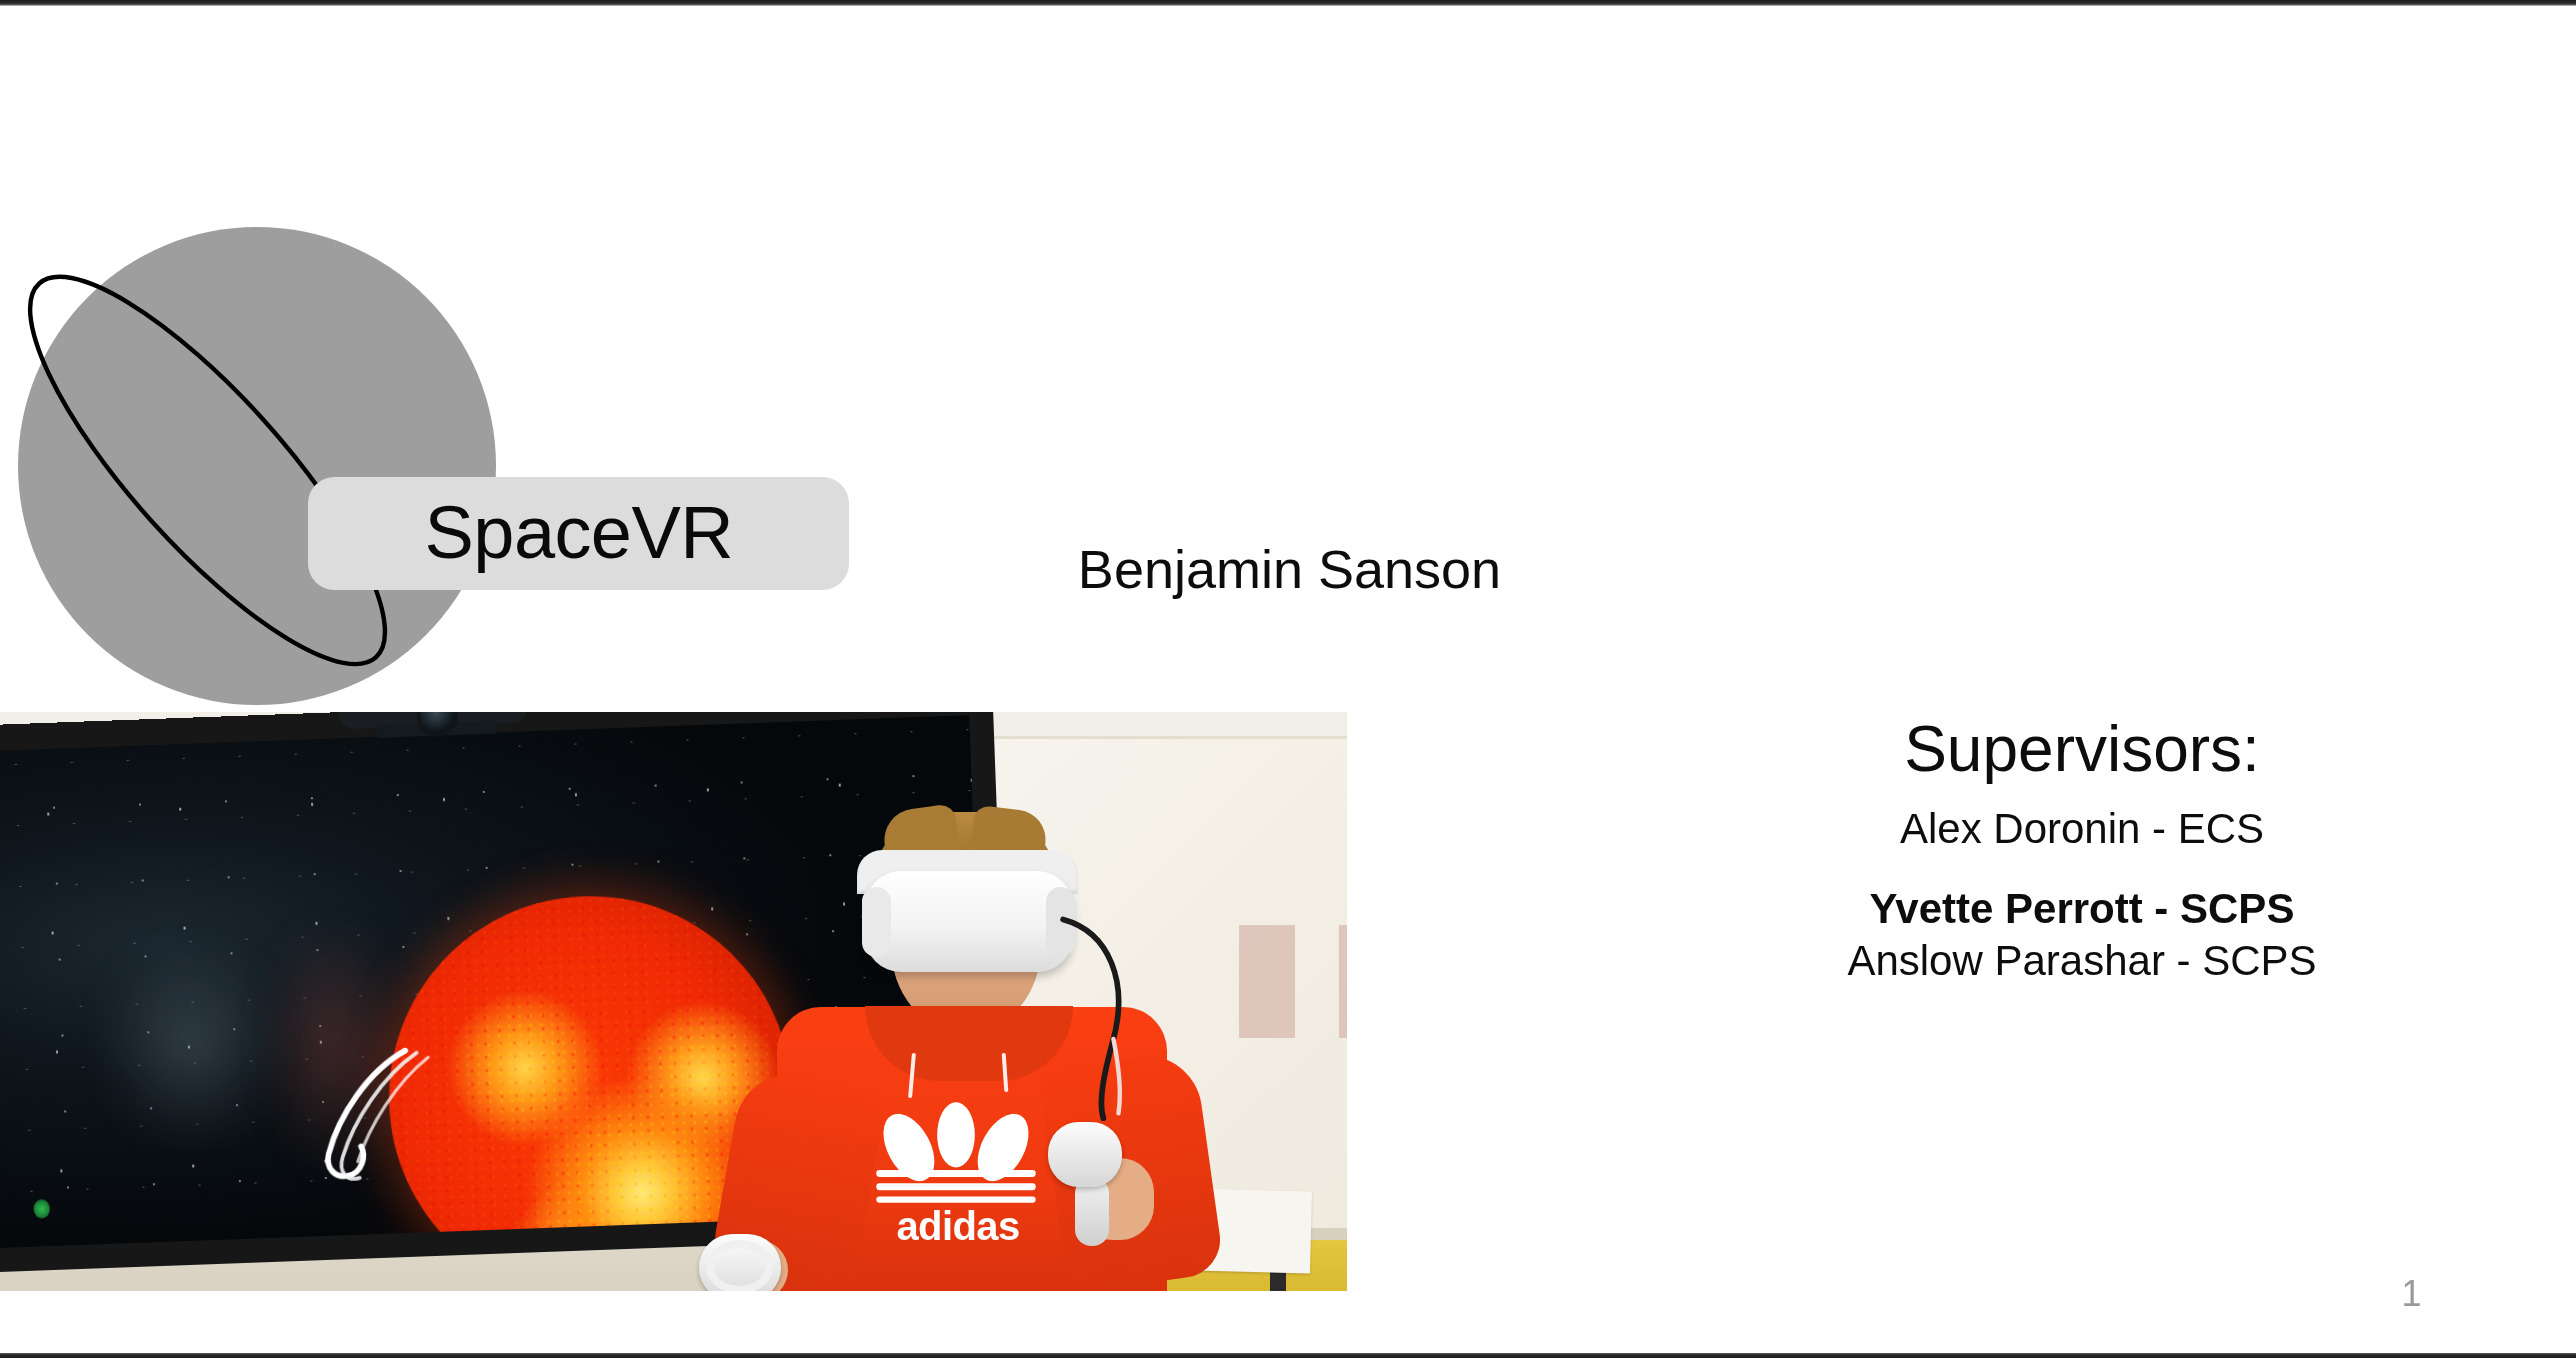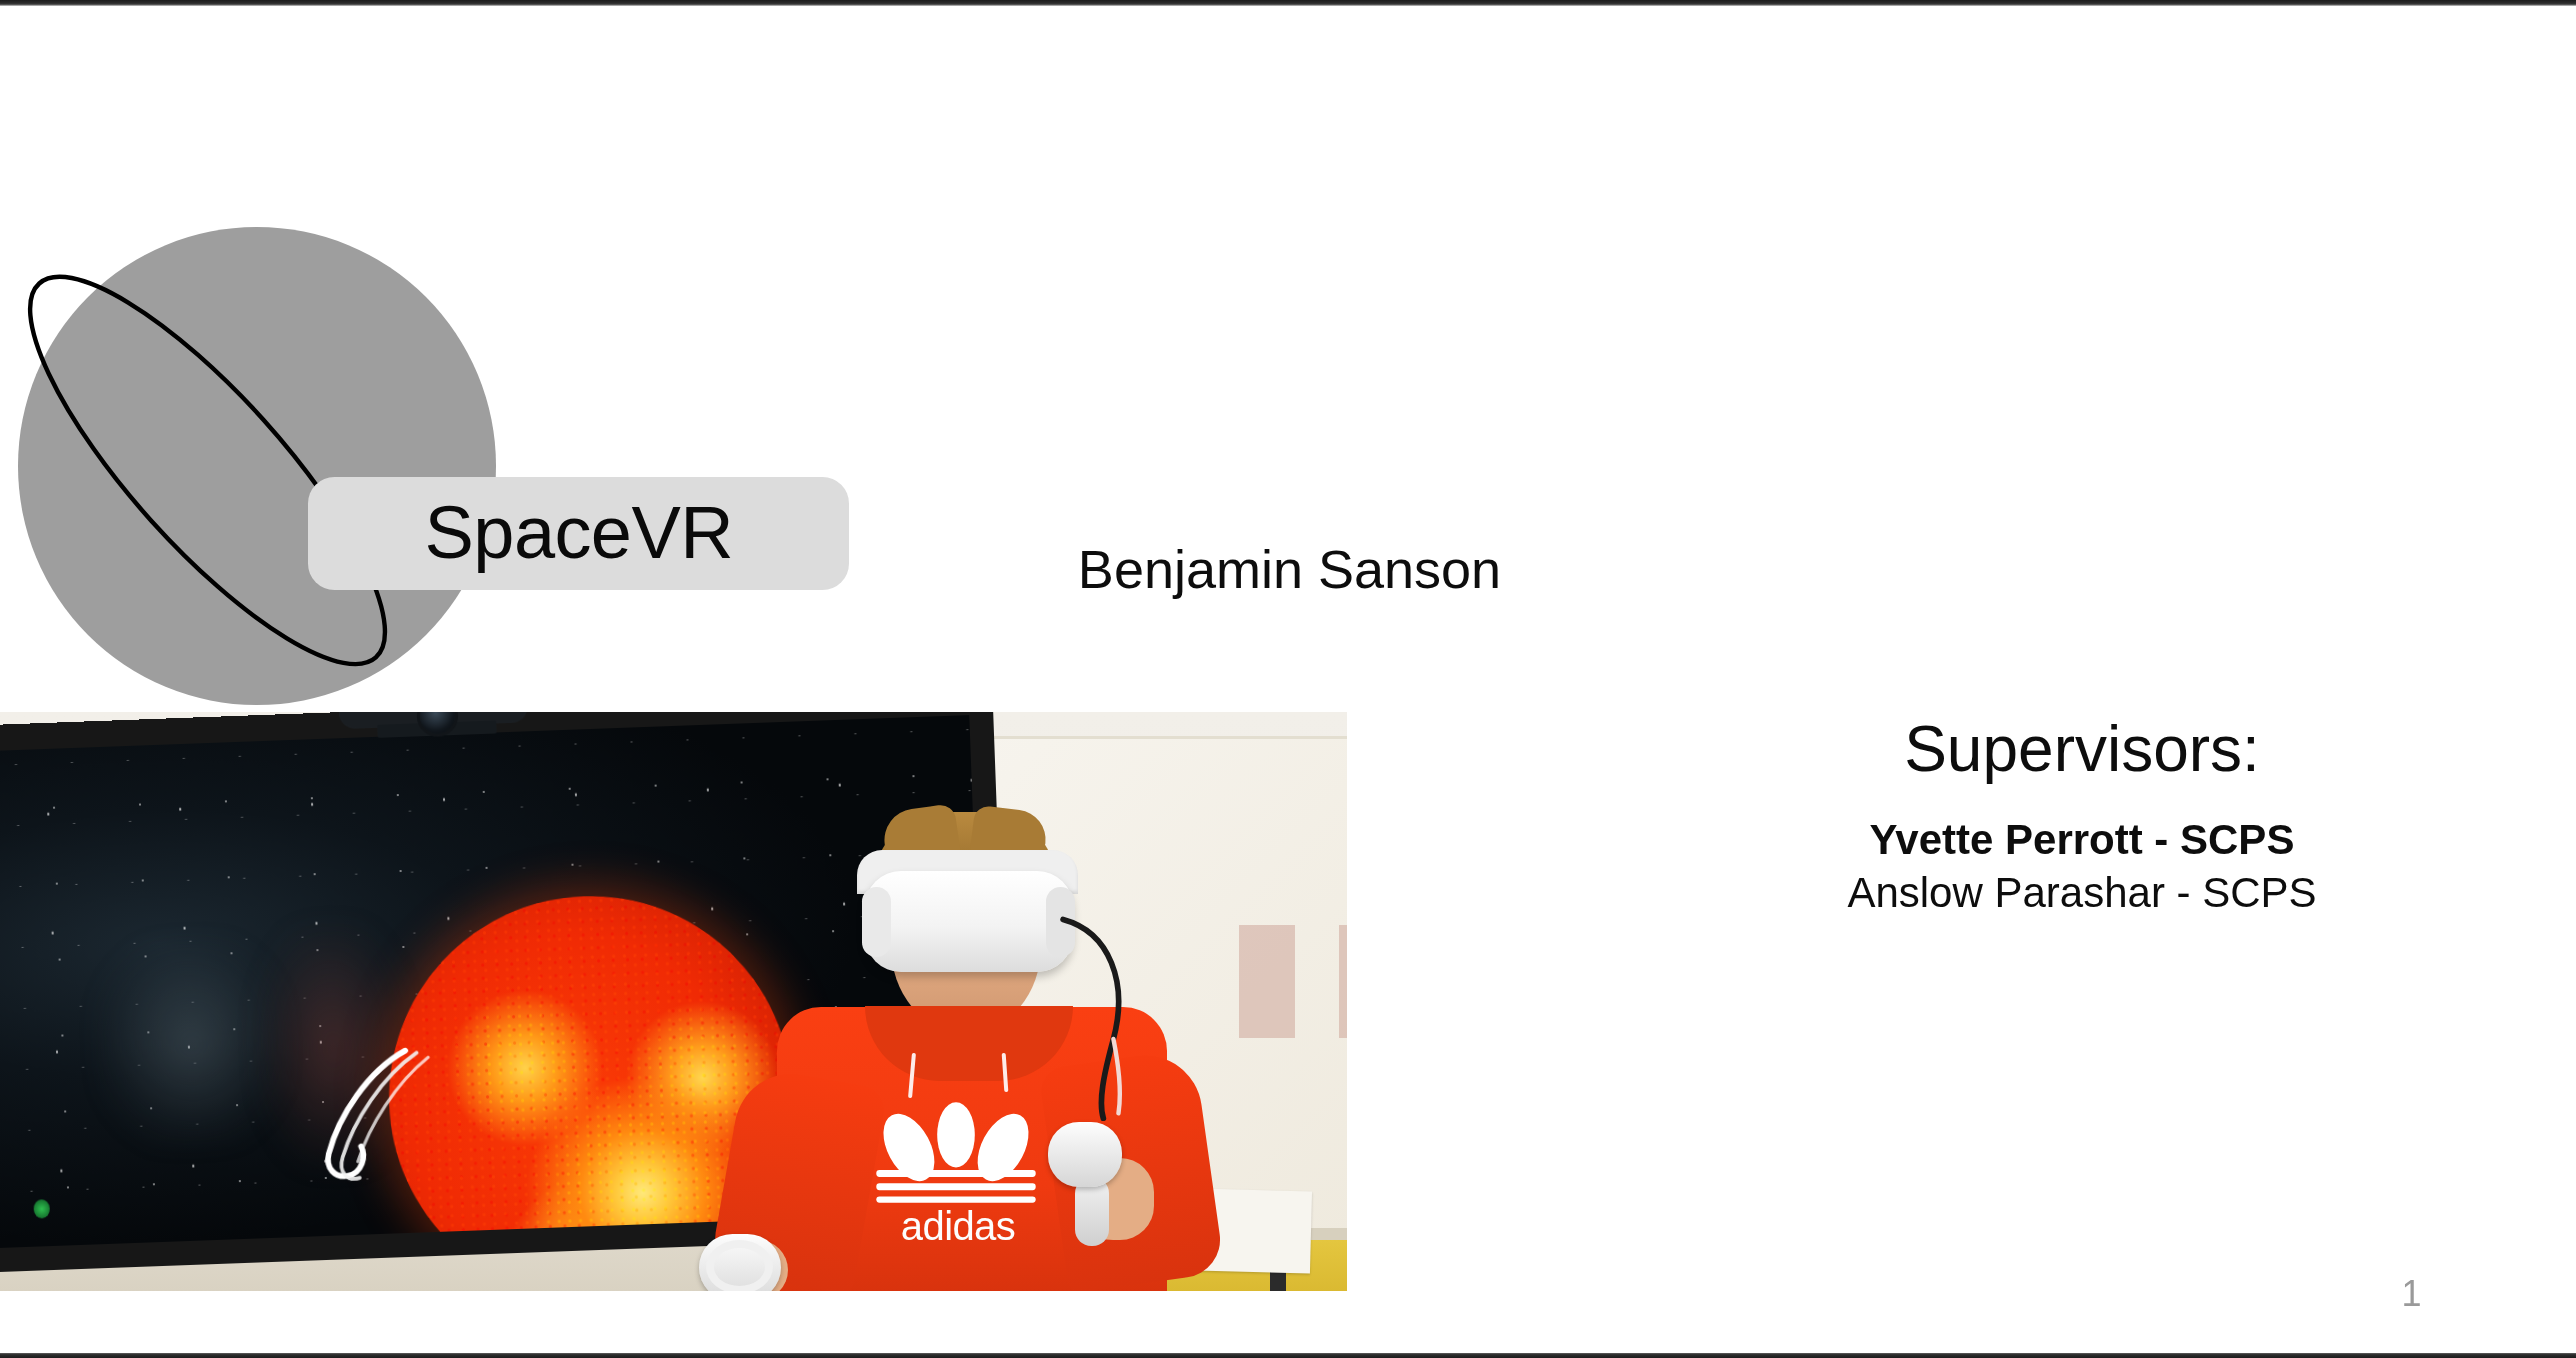--- a/index.html
+++ b/index.html
@@ -376,21 +376,21 @@
     background: linear-gradient(to bottom,#f2f2f2,#cfcfcf);
     border-radius: 16.4px;
   }
   .ph-logo-trefoil {
     position: absolute; left: 189px; top: 296px; width: 182px; height: 101px;
   }
   .ph-logo-word {
     position: absolute; left: 169px; top: 400px; width: 226px;
     text-align: center;
     font-size: 40px;
-    font-weight: 400;
+    font-weight: 700;
     color: #fdfdfd;
     letter-spacing: -0.6px;
     line-height: 1;
   }
 
   
   .caption {
     position: absolute;
     left: 838px;
     top: 1203px;
@@ -441,20 +441,21 @@
     <div class="logo-chip">
       <span class="logo-chip-text">SpaceVR</span>
     </div>
   </div>
 
 
   <div class="presenter">Benjamin Sanson</div>
 
   <div class="supervisors">
     <div class="sup-heading">Supervisors:</div>
+    <div class="sup-item">Alex Doronin - ECS</div>
     <div class="sup-item gap">Yvette Perrott - SCPS</div>
     <div class="sup-item">Anslow Parashar - SCPS</div>
   </div>
 
   <div class="photo">
     <div class="ph-wall"></div>
     <div class="ph-whiteboard">
       <div class="ph-wb-marks"></div>
     </div>
     <div class="ph-wb-ledge"></div>

